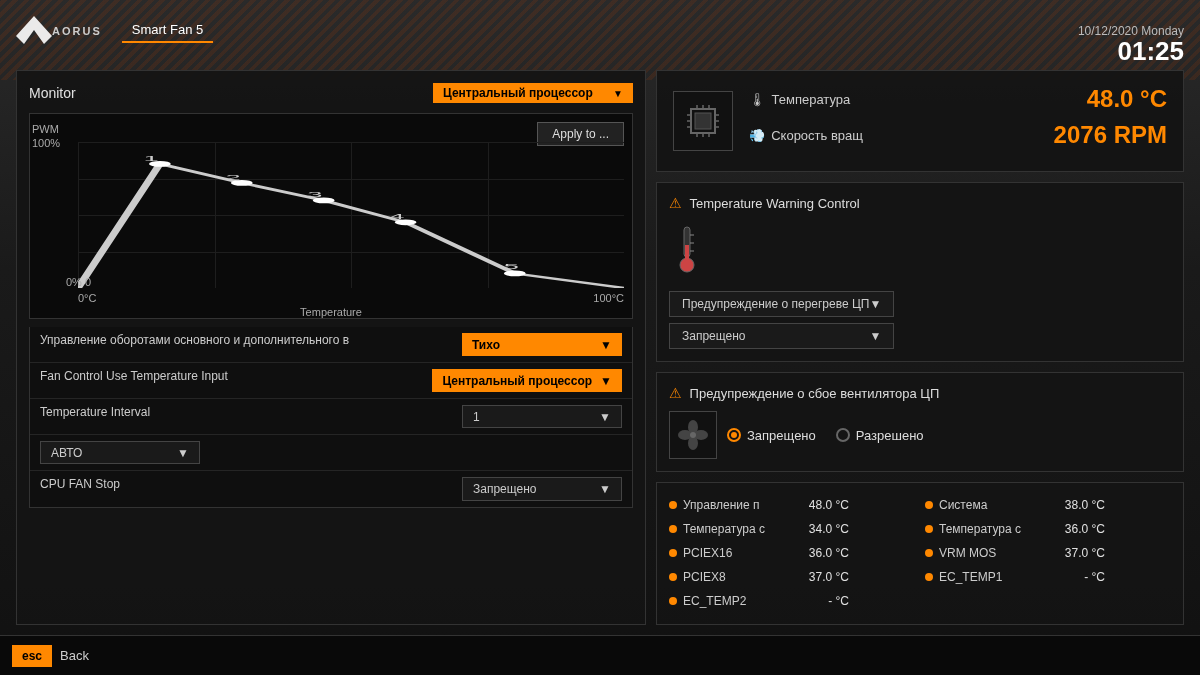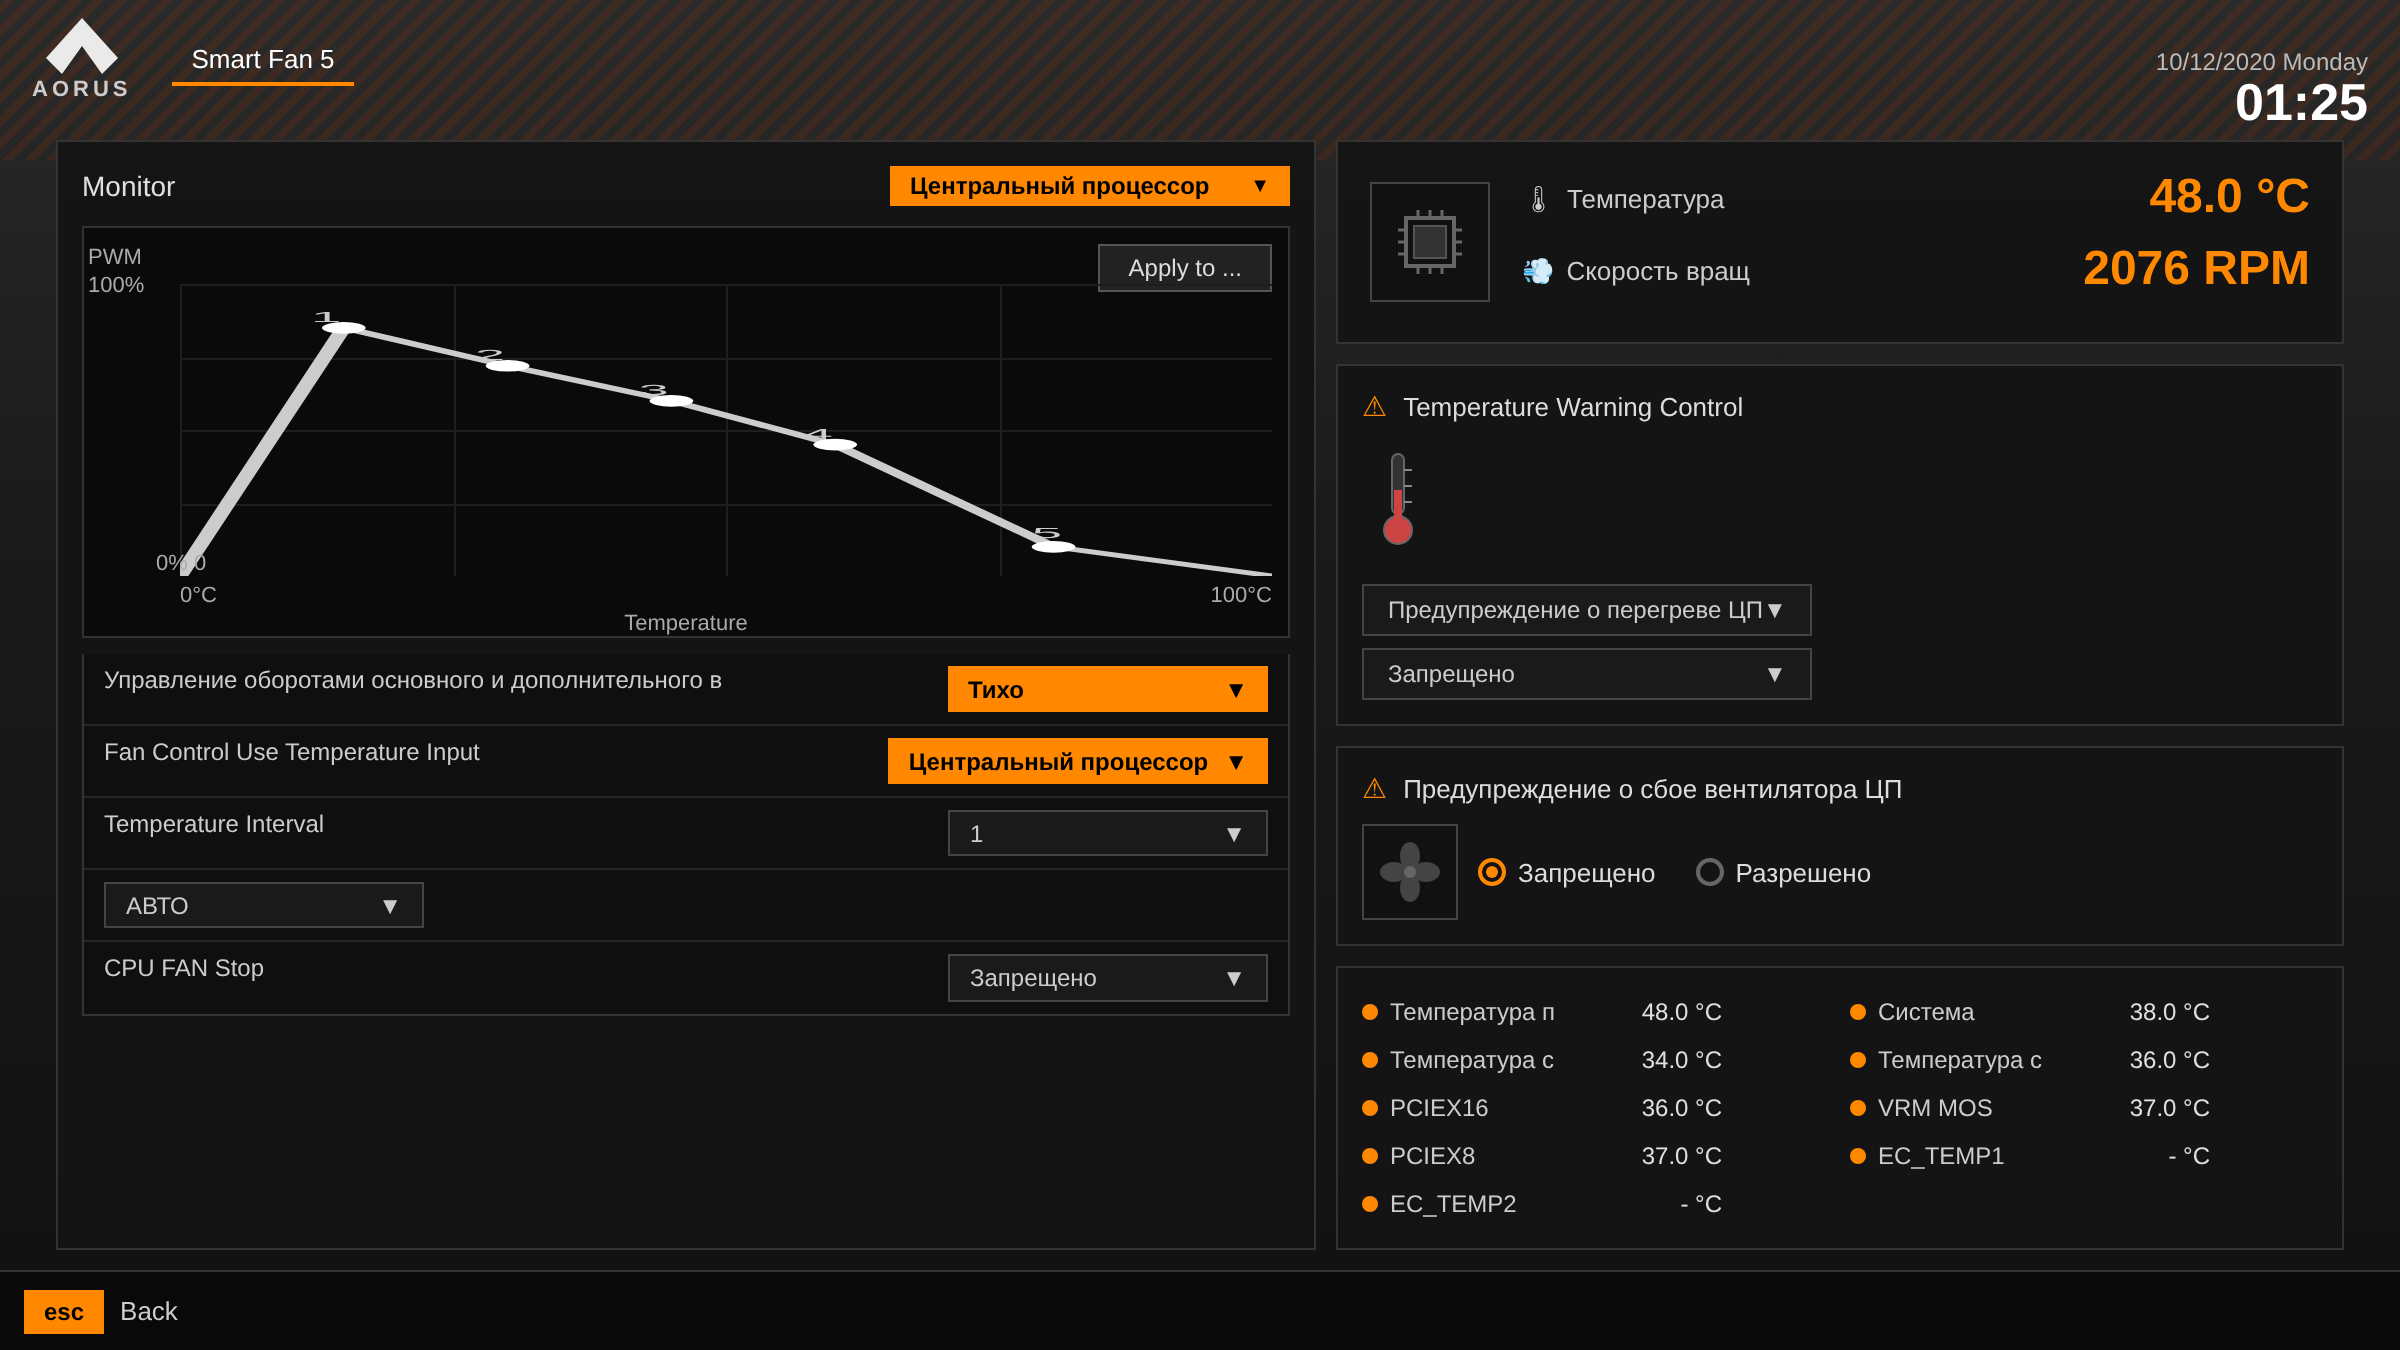--- a/index.html
+++ b/index.html
@@ -41,21 +41,21 @@
       top: 0; left: 0; right: 0;
       height: 60px;
       display: flex;
       align-items: center;
       z-index: 10;
       padding: 0 16px;
     }
 
     .logo-area {
       display: flex;
-      flex-direction: column;
+      flex-direction: row;
       align-items: center;
       margin-right: 20px;
     }
 
     .logo-icon {
       width: 36px;
       height: 28px;
     }
 
     .logo-text {
@@ -95,21 +95,21 @@
     }
 
     
     .main-content {
       position: absolute;
       top: 60px;
       left: 0; right: 0;
       bottom: 40px;
       display: flex;
       gap: 10px;
-      padding: 10px 28px;
+      padding: 10px 16px;
       z-index: 5;
     }
 
     
     .left-panel {
       flex: 0 0 630px;
       display: flex;
       flex-direction: column;
       gap: 0;
     }
@@ -758,21 +758,21 @@
           </div>
         </div>
       </div>
     </div>
 
     <div class="temp-table-panel">
       <div class="temp-grid">
 
         <div class="temp-row">
           <div class="temp-dot"></div>
-          <span class="temp-item-name">Температура п</span>
+          <span class="temp-item-name">Управление п</span>
           <span class="temp-item-value">48.0 °C</span>
         </div>
 
         <div class="temp-row">
           <div class="temp-dot"></div>
           <span class="temp-item-name">Система</span>
           <span class="temp-item-value">38.0 °C</span>
         </div>
 
         <div class="temp-row">

